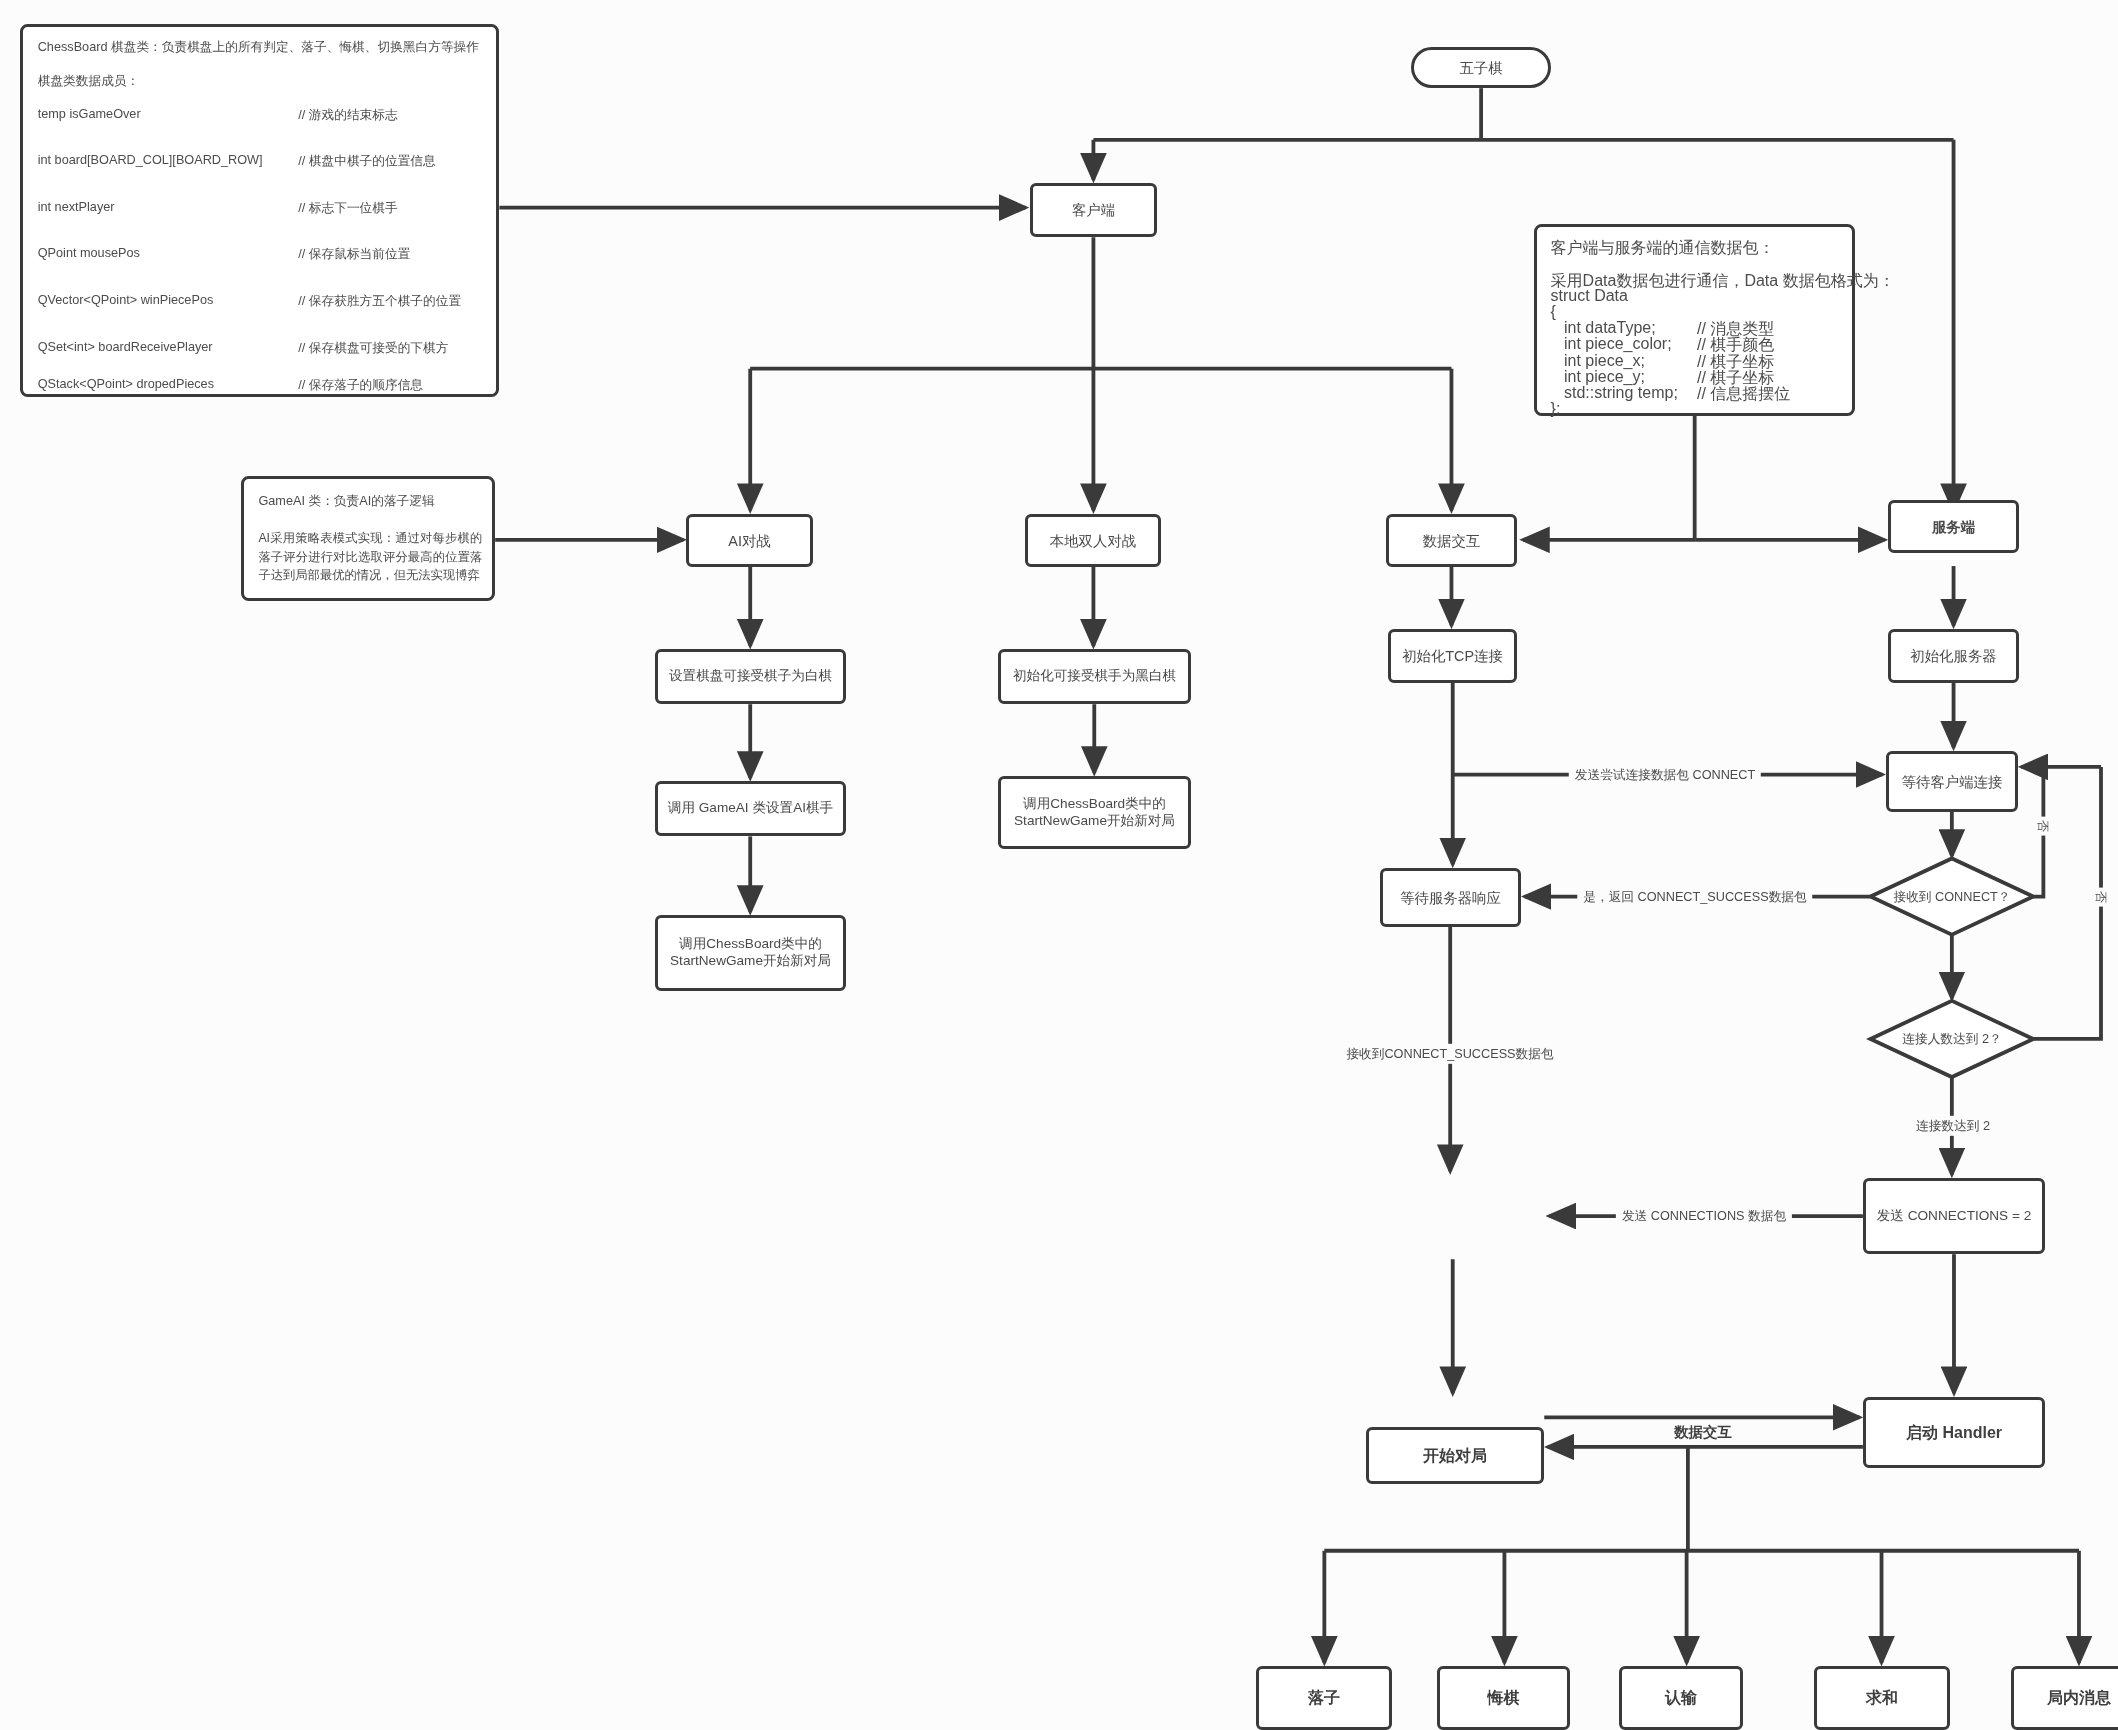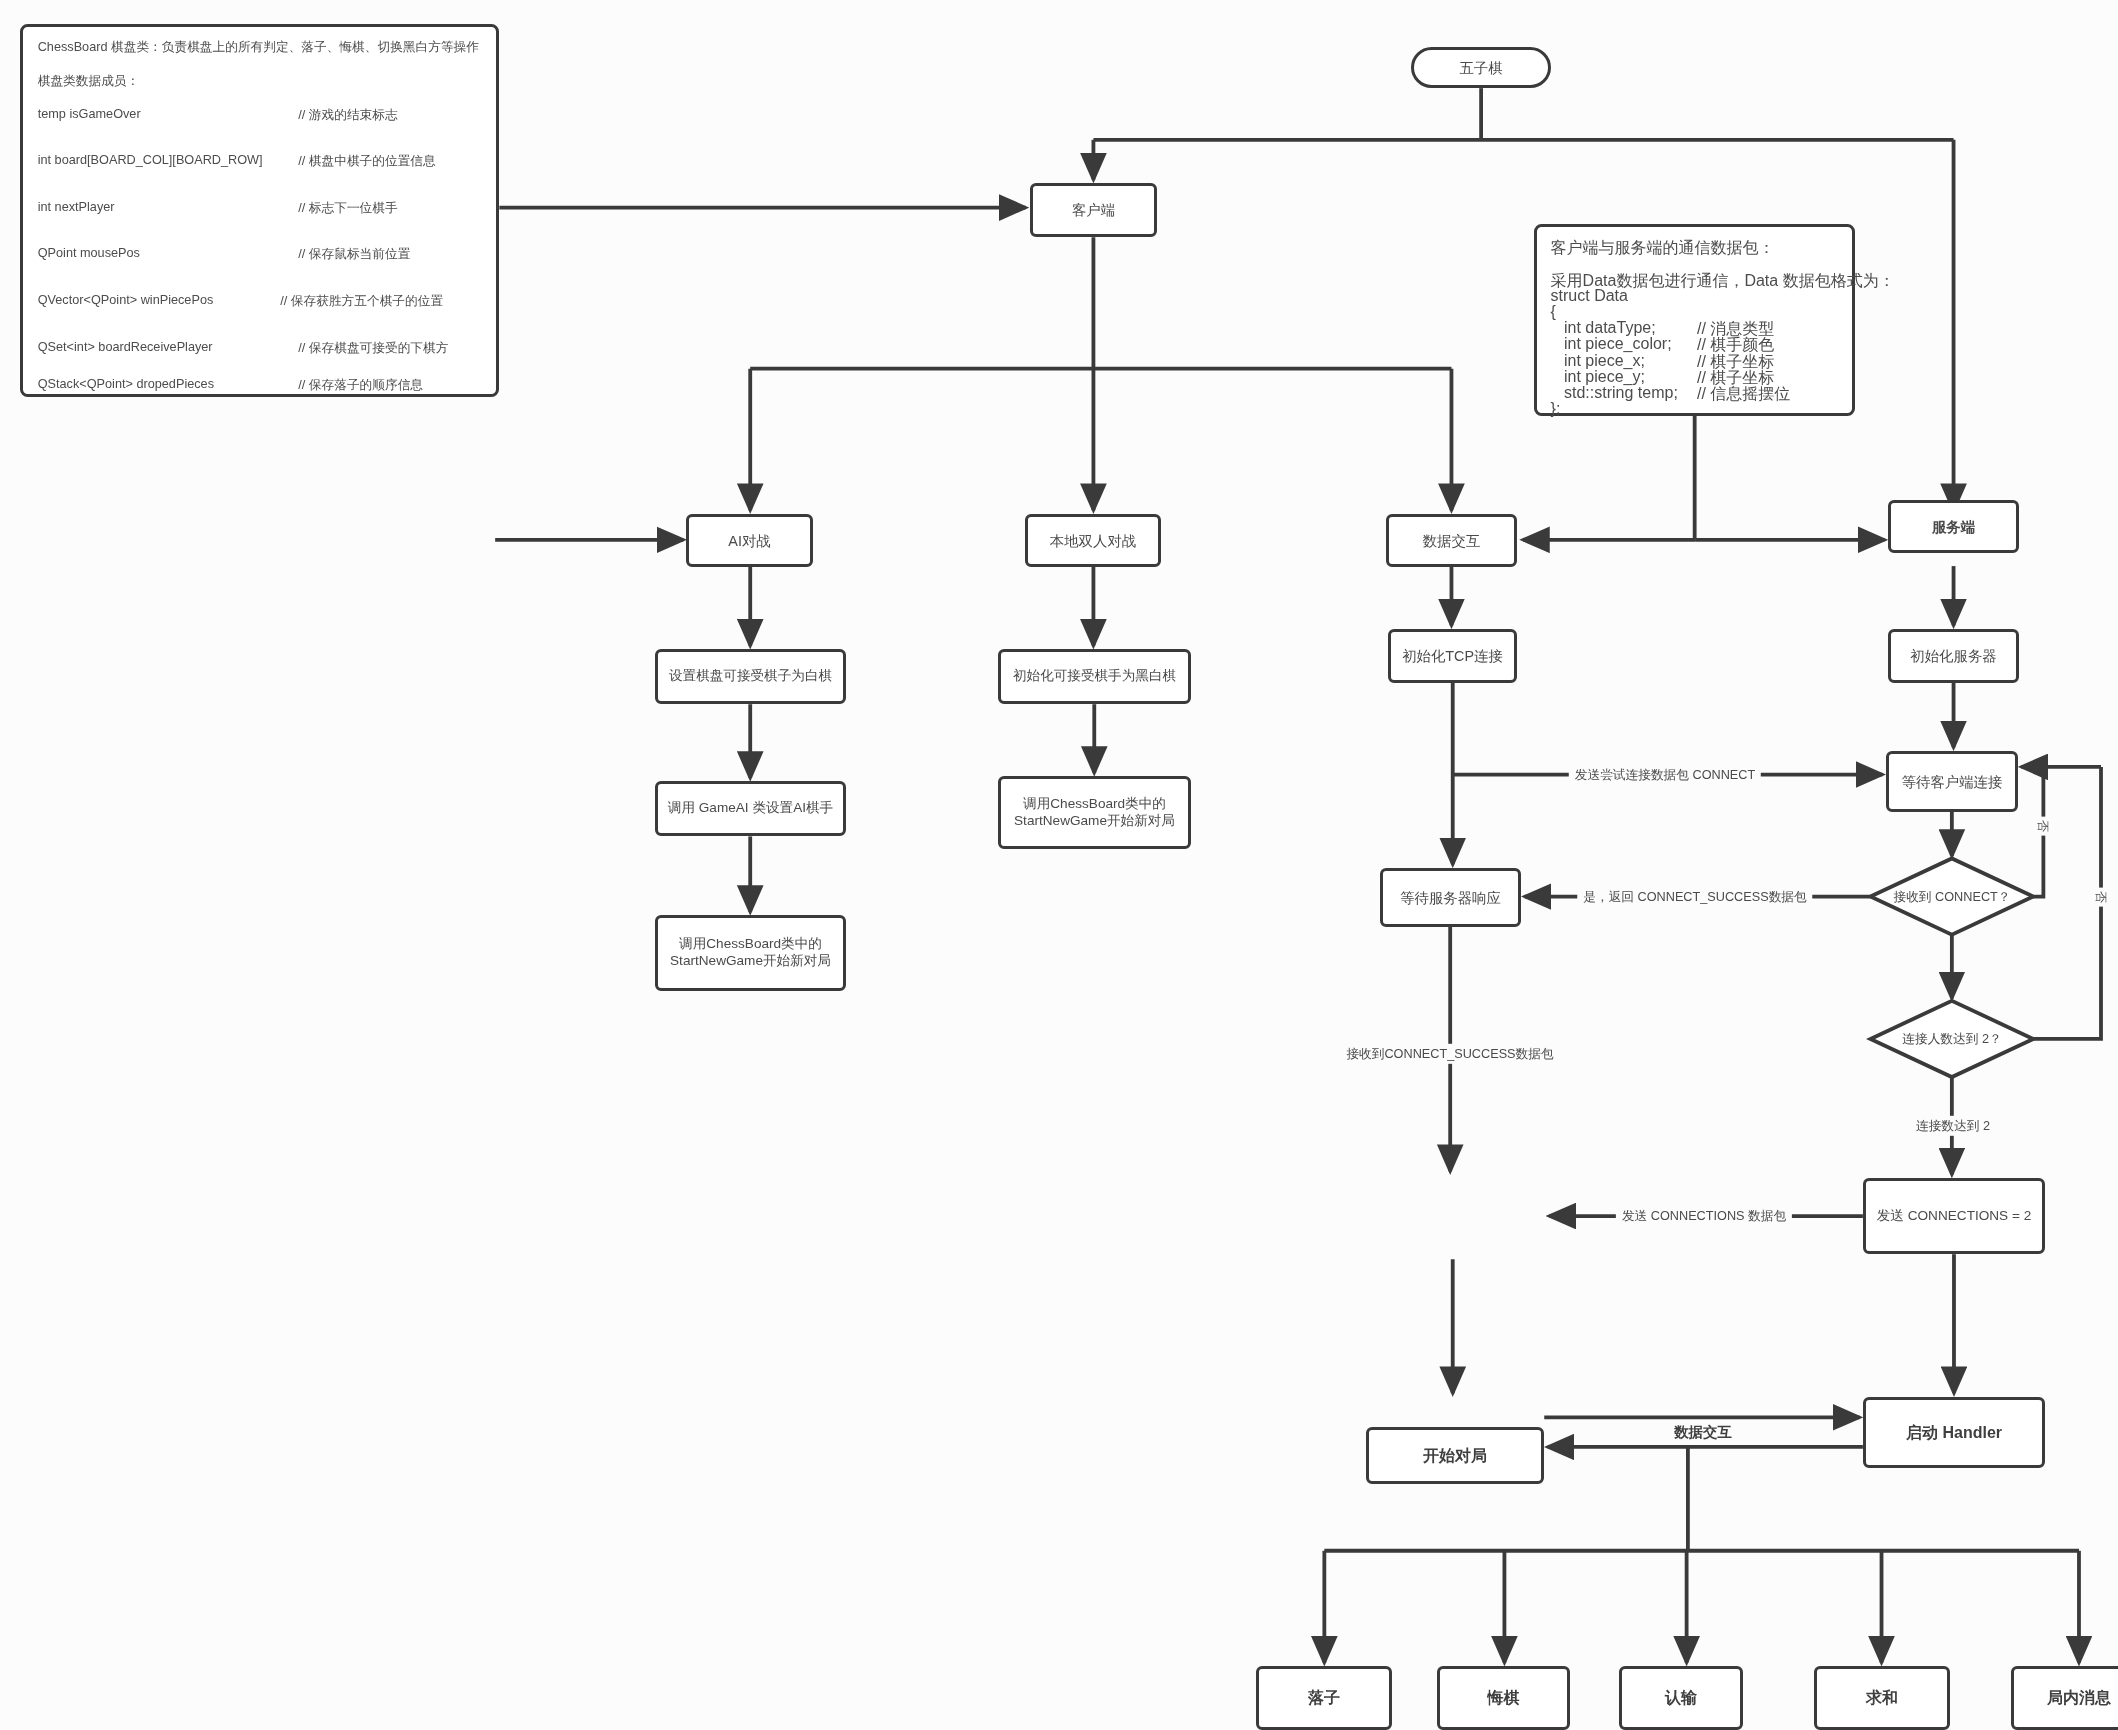--- a/index.html
+++ b/index.html
@@ -102,27 +102,31 @@
     <span class="ln" style="left:14.4px;top:46px;">棋盘类数据成员：</span>
     <span class="ln" style="left:14.4px;top:80px;">temp isGameOver</span>
     <span class="cm" style="left:275px;top:80px;">// 游戏的结束标志</span>
     <span class="ln" style="left:14.4px;top:126px;">int board[BOARD_COL][BOARD_ROW]</span>
     <span class="cm" style="left:275px;top:126px;">// 棋盘中棋子的位置信息</span>
     <span class="ln" style="left:14.4px;top:173px;">int nextPlayer</span>
     <span class="cm" style="left:275px;top:173px;">// 标志下一位棋手</span>
     <span class="ln" style="left:14.4px;top:219px;">QPoint mousePos</span>
     <span class="cm" style="left:275px;top:219px;">// 保存鼠标当前位置</span>
     <span class="ln" style="left:14.4px;top:266px;">QVector&lt;QPoint&gt; winPiecePos</span>
-    <span class="cm" style="left:257px;top:266px;">// 保存获胜方五个棋子的位置</span>
+    <span class="cm" style="left:275px;top:266px;">// 保存获胜方五个棋子的位置</span>
     <span class="ln" style="left:14.4px;top:313px;">QSet&lt;int&gt; boardReceivePlayer</span>
     <span class="cm" style="left:275px;top:313px;">// 保存棋盘可接受的下棋方</span>
     <span class="ln" style="left:14.4px;top:350px;">QStack&lt;QPoint&gt; dropedPieces</span>
     <span class="cm" style="left:275px;top:350px;">// 保存落子的顺序信息</span>
   </div>
 
+  <div class="note" style="left:241px;top:476px;width:254px;height:125px;">
+    <span class="ln" style="left:14.4px;top:14.4px;">GameAI 类：负责AI的落子逻辑</span>
+    <div class="gm-wrap">AI采用策略表模式实现：通过对每步棋的落子评分进行对比选取评分最高的位置落子达到局部最优的情况，但无法实现博弈</div>
+  </div>
 
   <div class="note note-packet" style="left:1534px;top:224px;width:321px;height:192px;">
     <span class="ln" style="left:13.6px;top:11px;">客户端与服务端的通信数据包：</span>
     <span class="ln" style="left:13.6px;top:44px;">采用Data数据包进行通信，Data 数据包格式为：</span>
     <span class="ln" style="left:13.6px;top:60px;">struct Data</span>
     <span class="ln" style="left:13.6px;top:76px;">{</span>
     <span class="ln" style="left:27px;top:92px;">int dataType;</span>
     <span class="cm" style="left:160px;top:92px;">// 消息类型</span>
     <span class="ln" style="left:27px;top:108px;">int piece_color;</span>
     <span class="cm" style="left:160px;top:108px;">// 棋手颜色</span>

